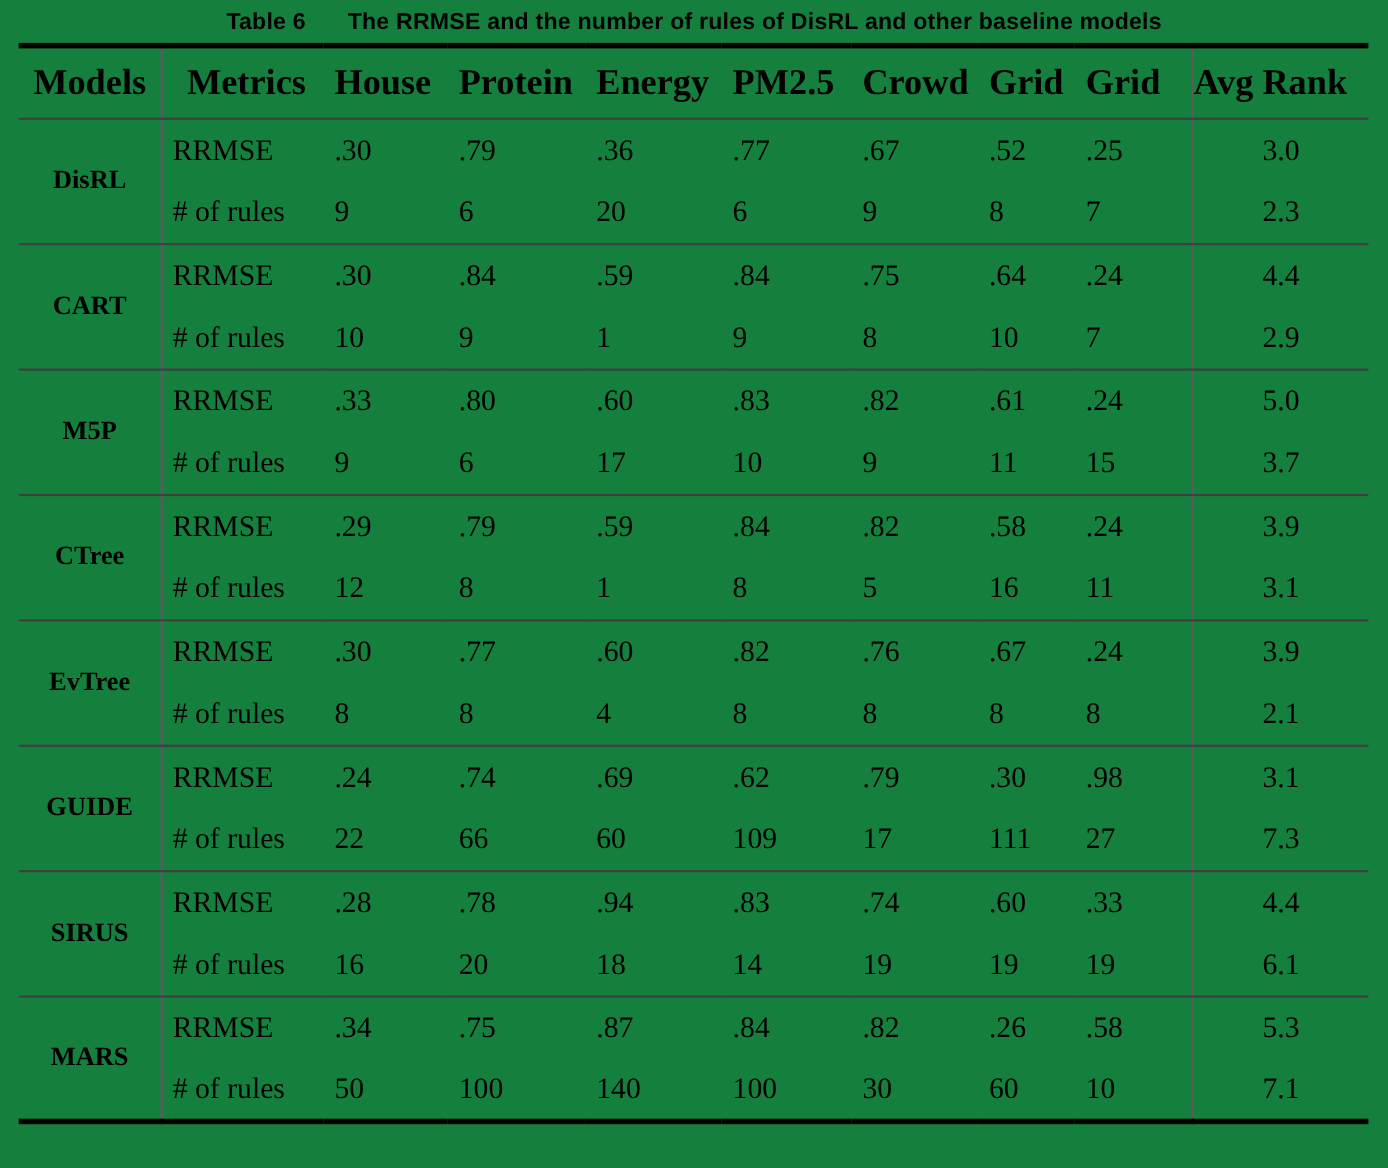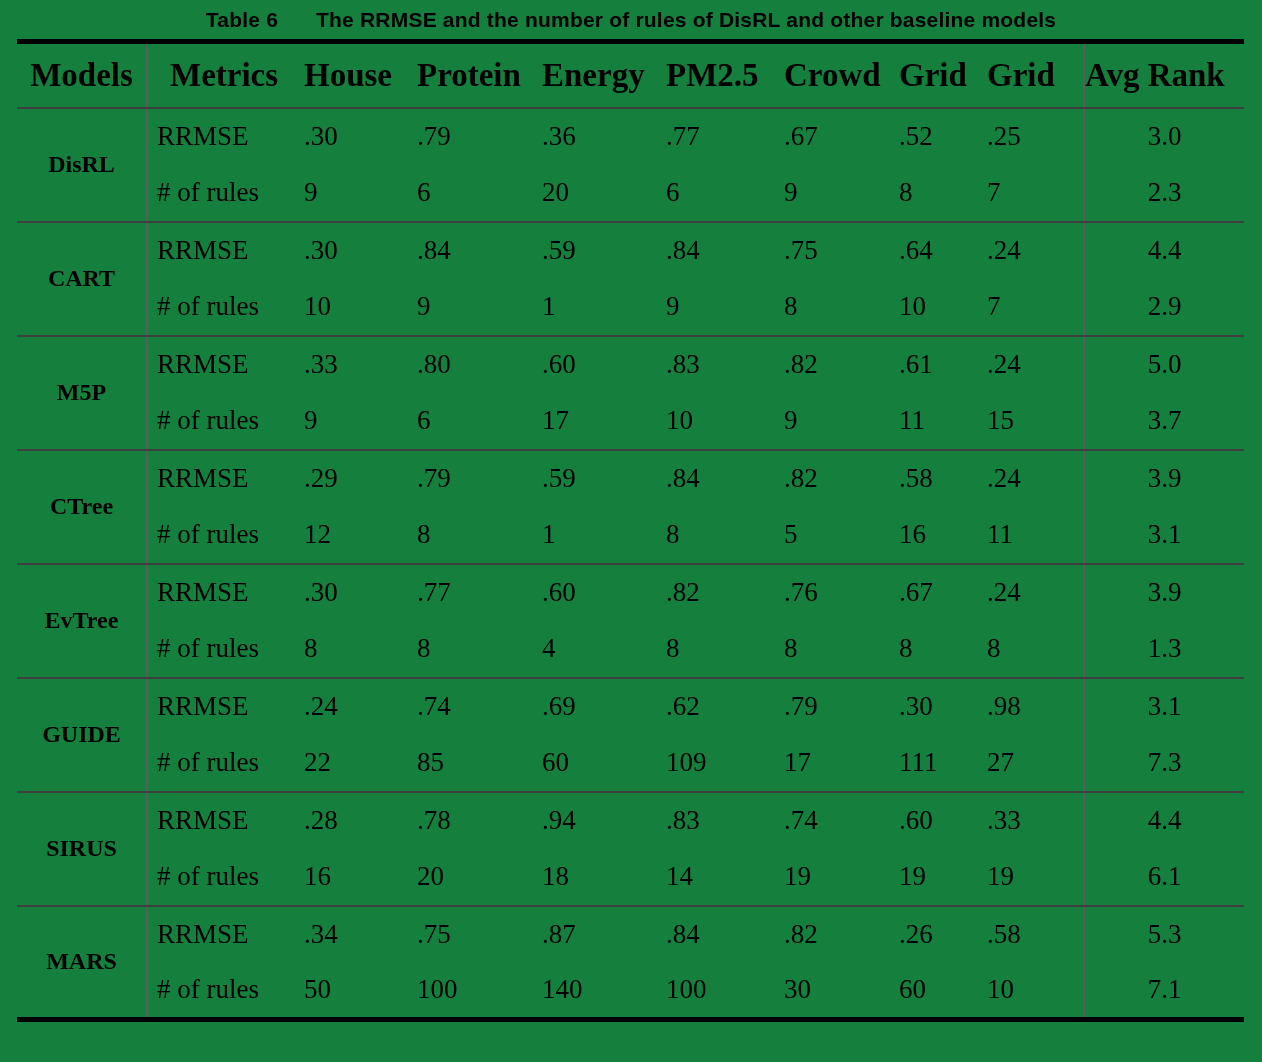--- a/index.html
+++ b/index.html
@@ -228,38 +228,38 @@
         </tr>
         <tr class="sep">
           <td class="metric"># of rules</td>
           <td class="val">8</td>
           <td class="val">8</td>
           <td class="val">4</td>
           <td class="val">8</td>
           <td class="val">8</td>
           <td class="val">8</td>
           <td class="val">8</td>
-          <td class="rank">1.3</td>
+          <td class="rank">2.1</td>
         </tr>
         <tr>
           <td class="model sepm" rowspan="2">GUIDE</td>
           <td class="metric">RRMSE</td>
           <td class="val">.24</td>
           <td class="val">.74</td>
           <td class="val">.69</td>
           <td class="val">.62</td>
           <td class="val">.79</td>
           <td class="val">.30</td>
           <td class="val">.98</td>
           <td class="rank">3.1</td>
         </tr>
         <tr class="sep">
           <td class="metric"># of rules</td>
           <td class="val">22</td>
-          <td class="val">85</td>
+          <td class="val">66</td>
           <td class="val">60</td>
           <td class="val">109</td>
           <td class="val">17</td>
           <td class="val">111</td>
           <td class="val">27</td>
           <td class="rank">7.3</td>
         </tr>
         <tr>
           <td class="model sepm" rowspan="2">SIRUS</td>
           <td class="metric">RRMSE</td>

